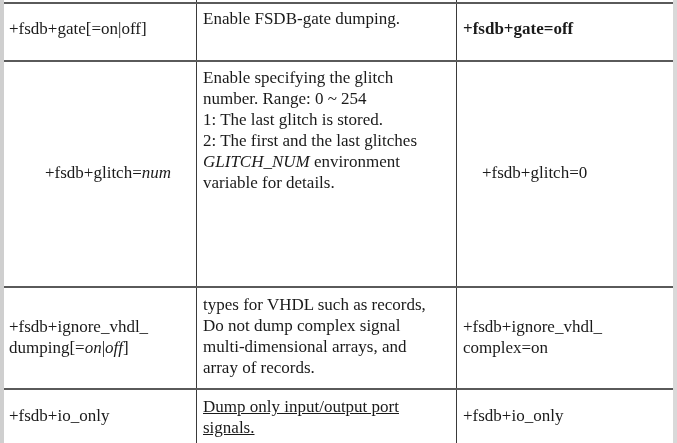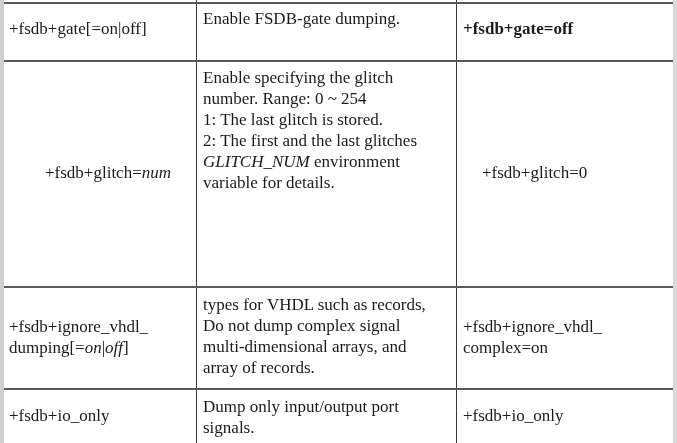--- a/index.html
+++ b/index.html
@@ -60,20 +60,20 @@
       <div>array of records.</div>
     </div>
     <div class="cell" style="left:463px; top:316px;">
       <div>+fsdb+ignore_vhdl_</div>
       <div>complex=on</div>
     </div>
   </div>
 
   <div>
     <div class="cell" style="left:9px; top:405px;">+fsdb+io_only</div>
-    <div class="cell" style="left:203px; top:396px;">
+    <div class="cell" style="left:203px; top:396px;text-decoration:underline;">
       <div>Dump only input/output port</div>
       <div>signals.</div>
     </div>
     <div class="cell" style="left:463px; top:405px;">+fsdb+io_only</div>
   </div>
 
 </div>
 
 </body></html>

